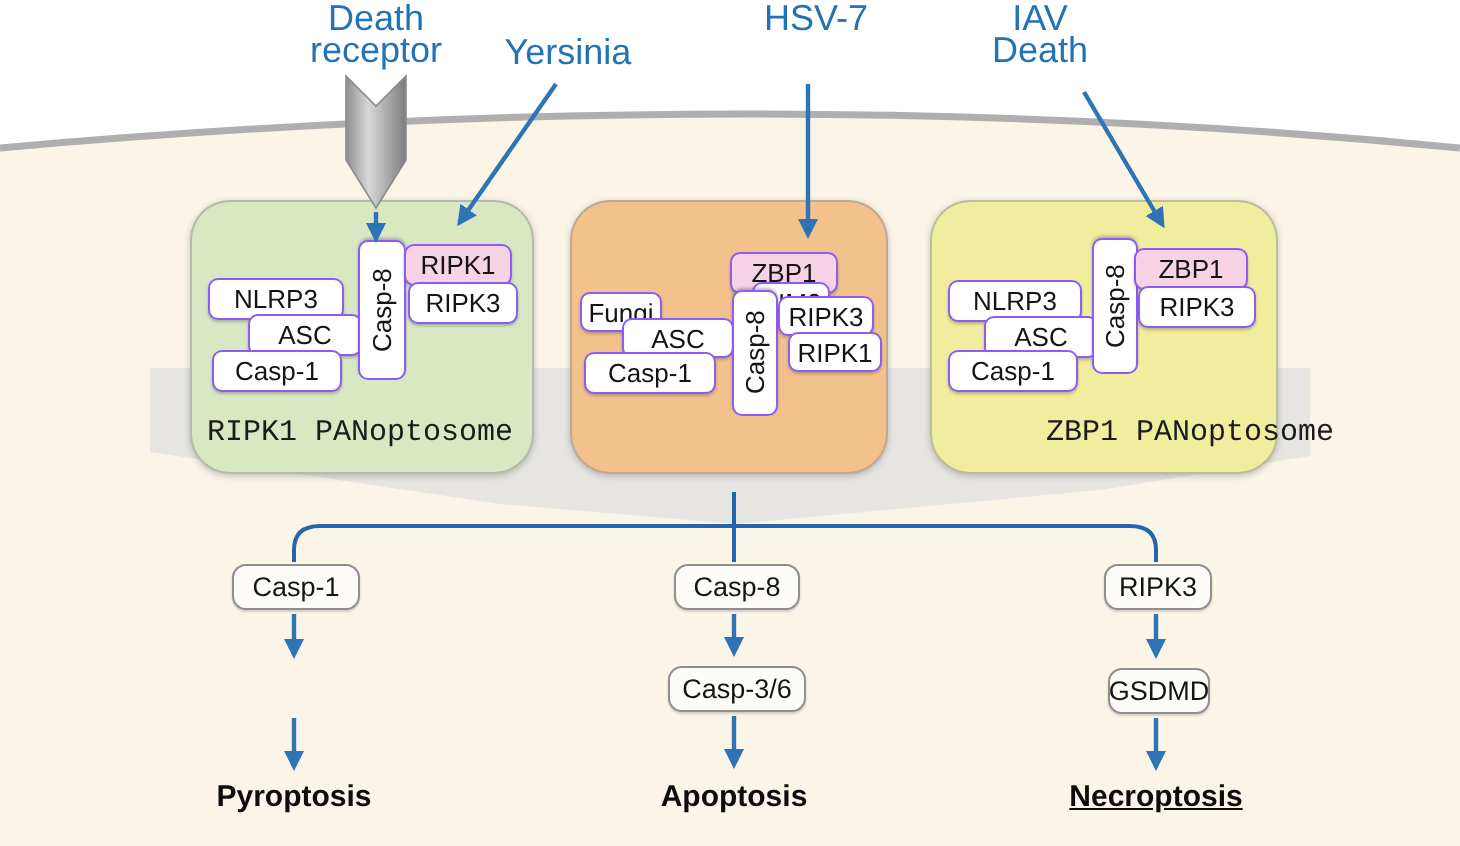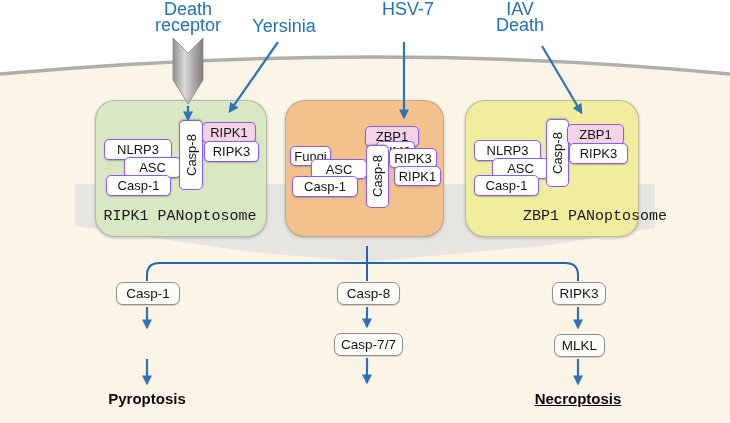--- a/index.html
+++ b/index.html
@@ -143,24 +143,25 @@
     <div>HSV-7</div>
   </div>
   <div class="stim st-iav">
     <div>IAV</div>
     <div>Death</div>
   </div>
 
   <div class="pbox p1-casp1">Casp-1</div>
   <div class="pbox p1-casp8">Casp-8</div>
   <div class="pbox p1-ripk3">RIPK3</div>
-  <div class="pbox p2-casp37">Casp-7/7</div>
-  <div class="pbox p2-mlkl">MLKL</div>
+  <div class="pbox p2-casp37">Casp-3/6</div>
+  <div class="pbox p2-mlkl">GSDMD</div>
 
   <div class="outcome out-pyro">Pyroptosis</div>
+  <div class="outcome out-apo">Apoptosis</div>
   <div class="outcome out-necro">Necroptosis</div>
 
   <svg id="arrow-layer" class="layer" width="730" height="423" viewBox="0 0 730 423">
     <defs>
       <marker id="ah" viewBox="0 0 10 10" refX="7.5" refY="5" markerWidth="4.6" markerHeight="4.6" orient="auto-start-reverse">
         <path d="M0,0 L10,5 L0,10 Z" fill="#2e74b5"></path>
       </marker>
       <linearGradient id="recgrad" x1="0" y1="0" x2="1" y2="0">
         <stop offset="0" stop-color="#8f8f8f"></stop>
         <stop offset="0.38" stop-color="#d8d8d8"></stop>

